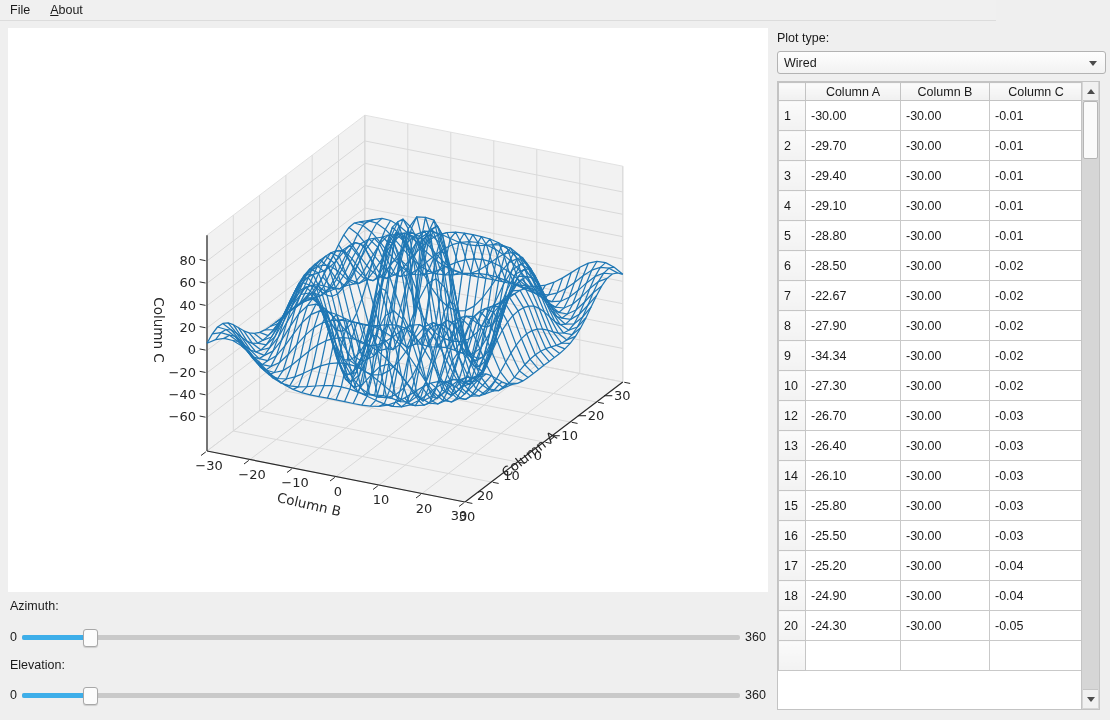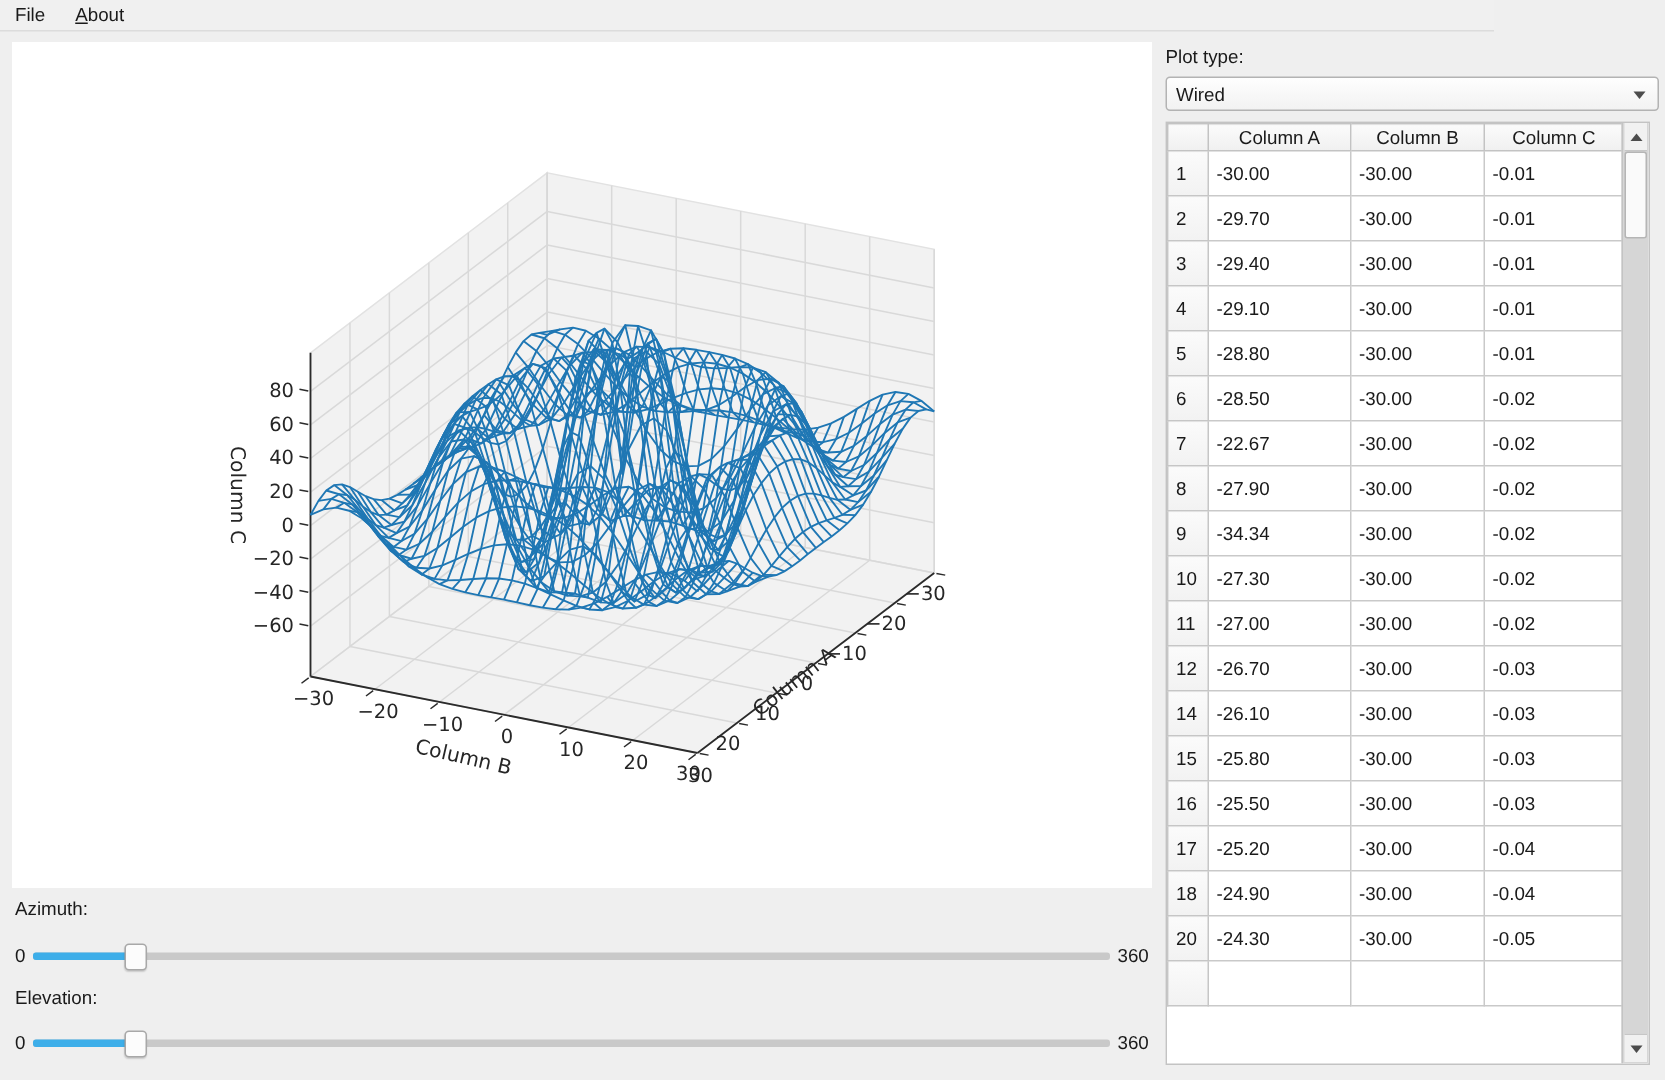--- a/index.html
+++ b/index.html
@@ -340,28 +340,28 @@
           <td>-30.00</td>
           <td>-0.02</td>
         </tr>
         <tr>
           <th>10</th>
           <td>-27.30</td>
           <td>-30.00</td>
           <td>-0.02</td>
         </tr>
         <tr>
-          <th>11</th>
-          <td>-27.00</td>
-          <td>-30.00</td>
-          <td>-0.02</td>
-        </tr>
-        <tr>
           <th>12</th>
           <td>-26.70</td>
+          <td>-30.00</td>
+          <td>-0.03</td>
+        </tr>
+        <tr>
+          <th>13</th>
+          <td>-26.40</td>
           <td>-30.00</td>
           <td>-0.03</td>
         </tr>
         <tr>
           <th>14</th>
           <td>-26.10</td>
           <td>-30.00</td>
           <td>-0.03</td>
         </tr>
         <tr>

